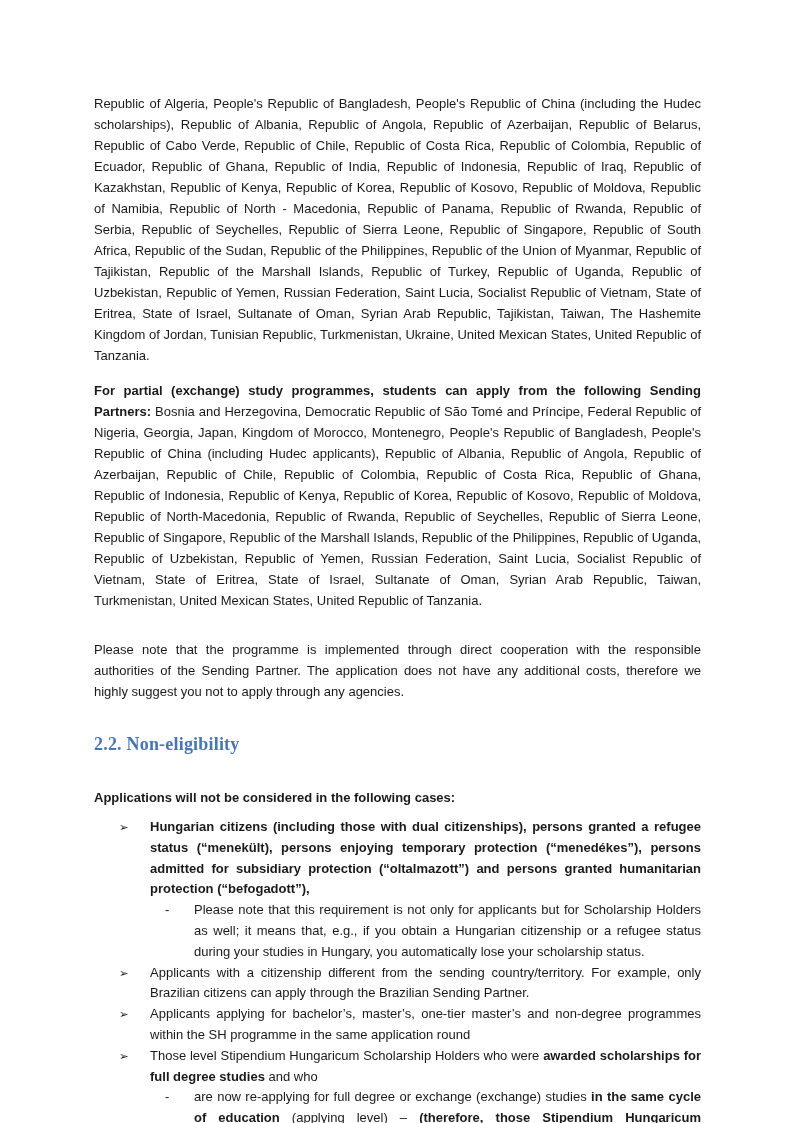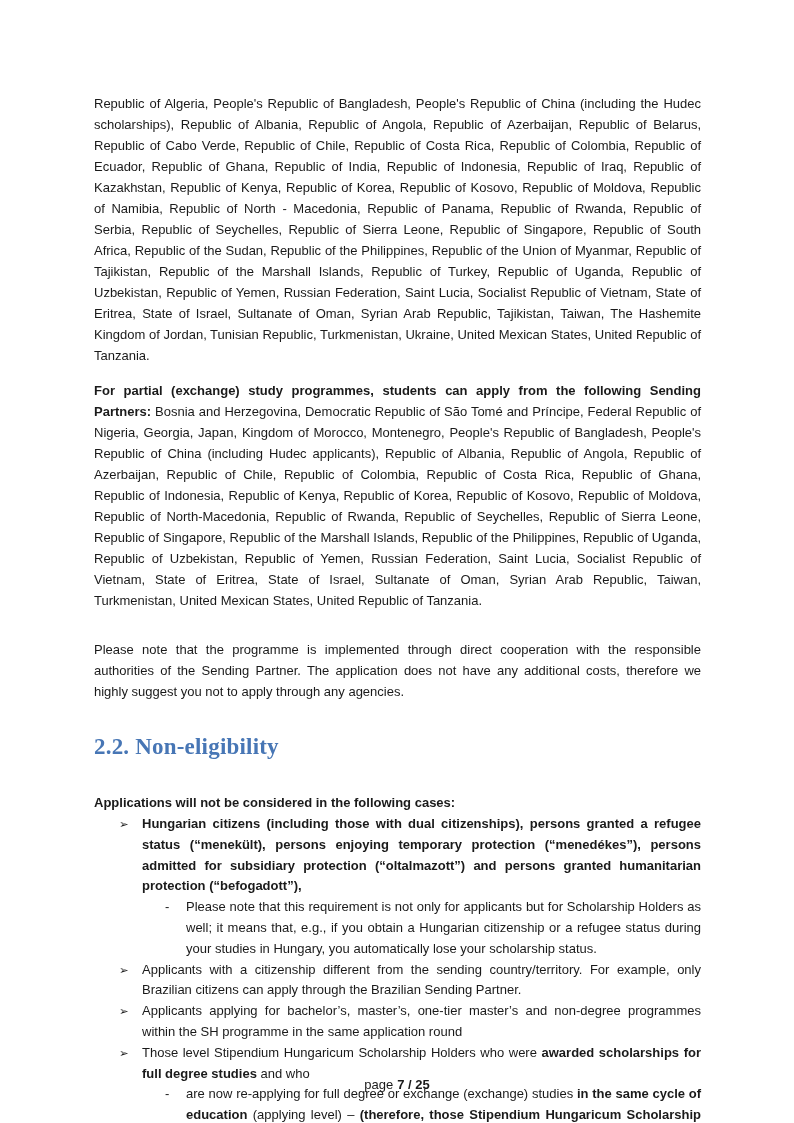--- a/index.html
+++ b/index.html
@@ -21,26 +21,26 @@
   .para {
     font-size: 13px;
     line-height: 21px;
     text-align: justify;
     margin: 0 0 14px 0;
   }
   .gap-top { margin-top: 28px; }
   .heading {
     font-family: "Liberation Serif", "DejaVu Serif", serif;
     font-weight: bold;
-    font-size: 23px;
+    font-size: 18px;
     color: #4776B5;
     letter-spacing: 0.2px;
     margin: 32px 0 32px 0;
   }
-  .intro { margin-bottom: 1px; }
+  .intro { margin-bottom: 9px; }
   .b { font-weight: bold; }
   .u { text-decoration: underline; }
   .list { width: 100%; }
   .li {
     display: flex;
     font-size: 13px;
     line-height: 20.8px;
   }
   .li .marker { flex: 0 0 auto; }
   .l1 .marker {
@@ -48,20 +48,21 @@
     margin-left: 25px;
     font-size: 11.5px;
   }
   .l2 .marker {
     width: 21px;
     margin-left: 71px;
   }
   .li-body {
     flex: 1;
     text-align: justify;
+    margin-left: 8px;
   }
   .footer {
     position: absolute;
     left: 0;
     right: 0;
     top: 1077px;
     text-align: center;
     font-size: 13px;
     color: #1a1a1a;
   }
@@ -125,16 +126,13 @@
       <div class="li l2">
         <span class="marker">-</span>
         <div class="li-body">
           <span>are now re-applying for full degree or exchange (exchange) studies </span><span class="b">in the same cycle of education</span><span> (applying level) – </span><span class="b">(therefore, those Stipendium Hungaricum Scholarship Holders </span><span class="b u">can</span><span class="b"> apply for the programme who apply to continue their studies at a</span>
         </div>
       </div>
 
     </div>
   </div>
 
-  <div class="footer">
-    <span>page</span><span class="num">7 / 25</span>
-  </div>
 </div>
 
 </body></html>

